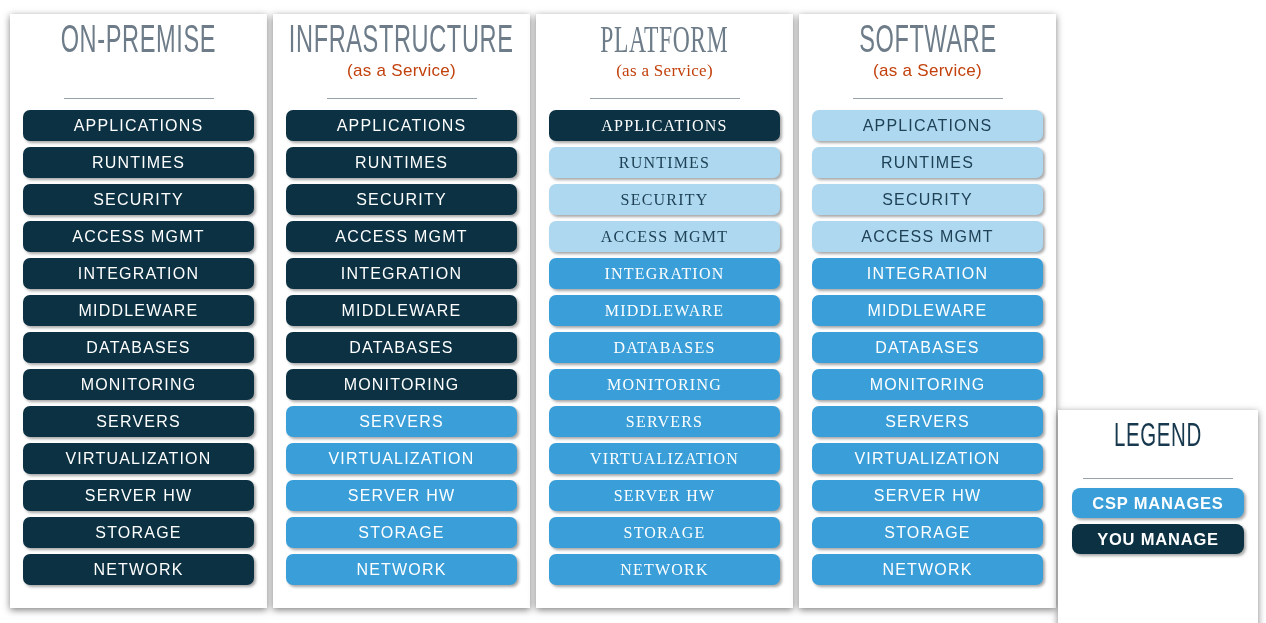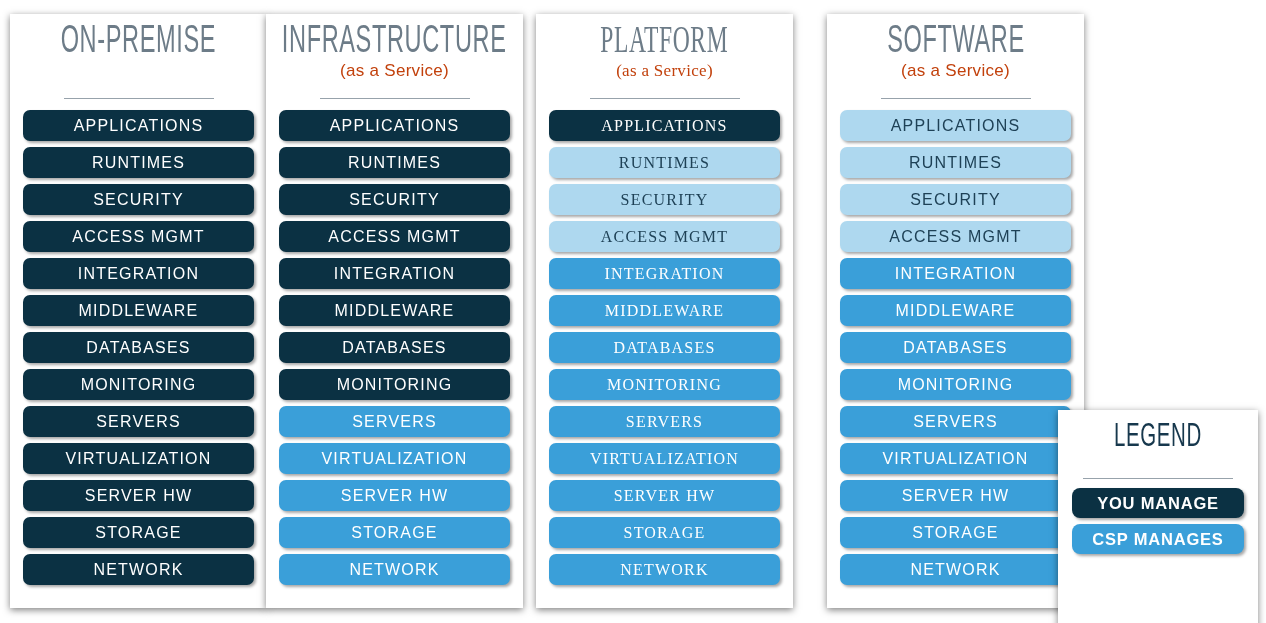--- a/index.html
+++ b/index.html
@@ -21,23 +21,23 @@
     box-shadow: 0 2px 7px rgba(0,0,0,0.5);
   }
   
   .column {
     top: 14px;
     width: 257px;
     height: 594px;
     padding: 6px 13px 0;
   }
   .col-1 { left: 10px; }
-  .col-2 { left: 266px; }
+  .col-2 { left: 273px; }
   .col-3 { left: 536px; font-family: Liberation Serif, serif; }
-  .col-4 { left: 799px; margin-left: 28px; }
+  .col-4 { left: 799px; }
 
   .col-head {
     height: 78px;
     display: flex;
     flex-direction: column;
     align-items: center;
   }
   .col-title {
     margin: 0;
     line-height: 1;
@@ -197,17 +197,17 @@
           <div class="pill csp">NETWORK</div>
     </div>
   </section>
     </div>
   <aside class="card legend" id="legend">
   <header class="col-head">
     <h2 class="col-title"><span class="cond">LEGEND</span></h2>
   </header>
   <div class="rule"></div>
   <div class="pills">
-    <div class="pill you">YOU MANAGE</div>
-        <div class="pill csp">CSP MANAGES</div>
+    <div class="pill csp">CSP MANAGES</div>
+        <div class="pill you">YOU MANAGE</div>
   </div>
     </aside>
 </main>
 
 </body></html>

